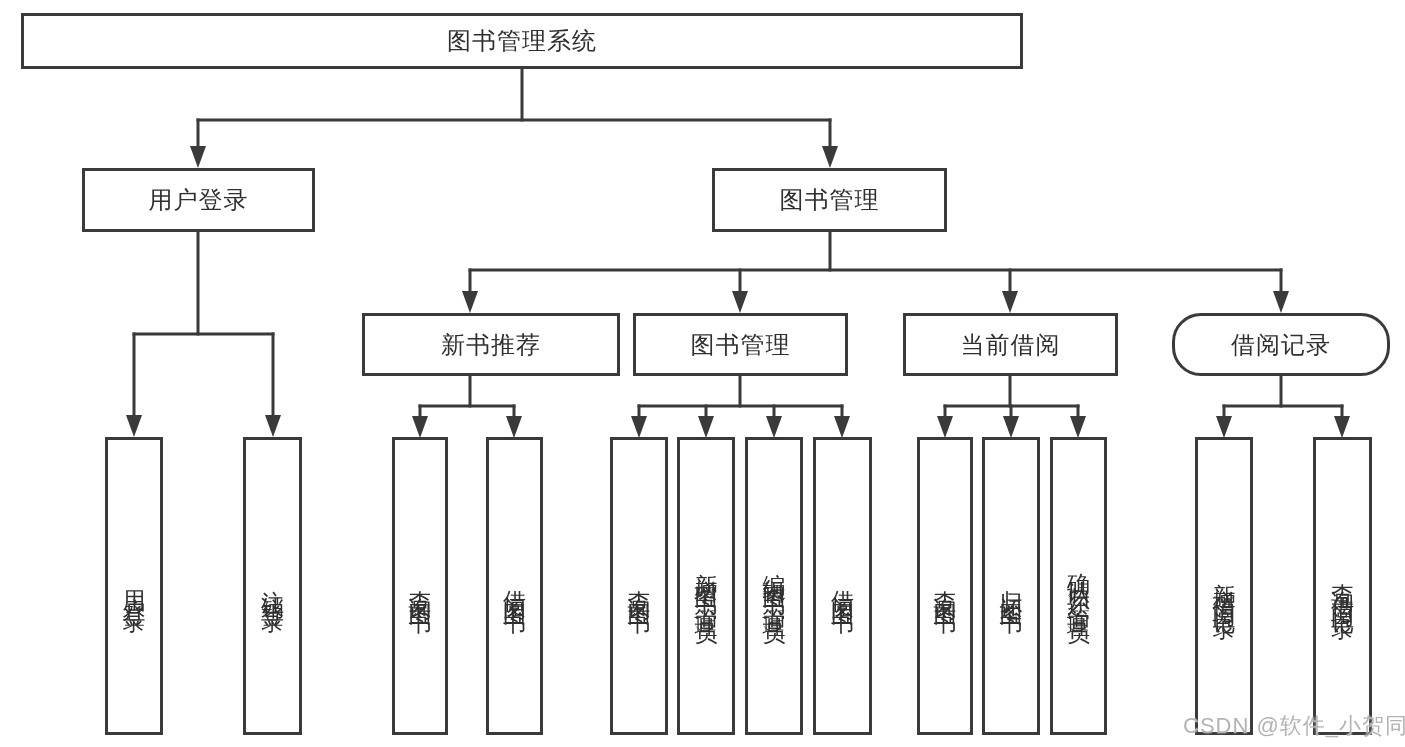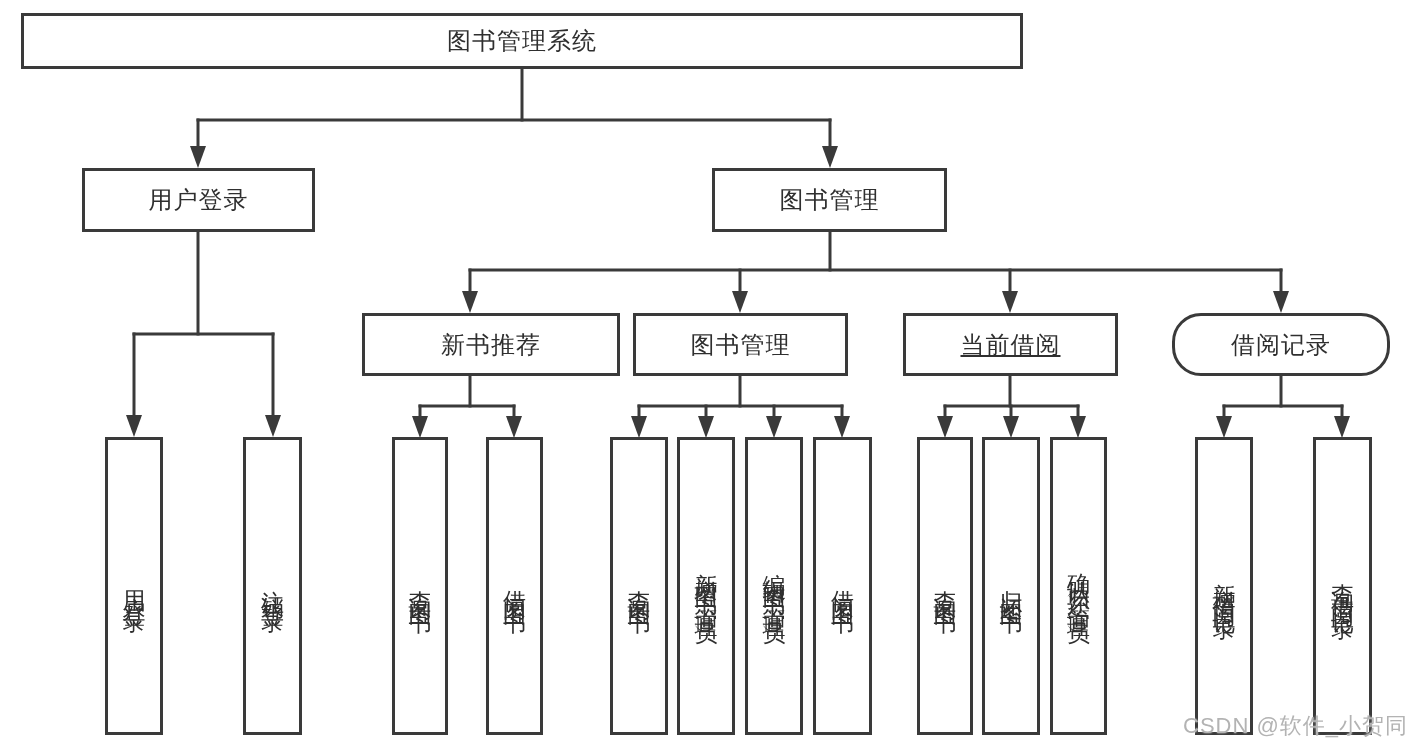--- a/index.html
+++ b/index.html
@@ -142,21 +142,21 @@
   <div class="node hbox" style="left:712px;top:168px;width:235px;height:64px;">
     <span>图书管理</span>
   </div>
 
   <div class="node hbox" style="left:362px;top:313px;width:258px;height:63px;">
     <span>新书推荐</span>
   </div>
   <div class="node hbox" style="left:633px;top:313px;width:215px;height:63px;">
     <span>图书管理</span>
   </div>
-  <div class="node hbox" style="left:903px;top:313px;width:215px;height:63px;text-decoration:underline;">
+  <div class="node hbox" style="left:903px;top:313px;width:215px;height:63px;">
     <span>当前借阅</span>
   </div>
   <div class="node hbox" style="left:1172px;top:313px;width:218px;height:63px;border-radius:29px;">
     <span>借阅记录</span>
   </div>
 
   <div class="node vbox" style="left:105px;top:437px;width:58px;height:298px;">
     <span>用户登录</span>
   </div>
   <div class="node vbox" style="left:243px;top:437px;width:59px;height:298px;">

